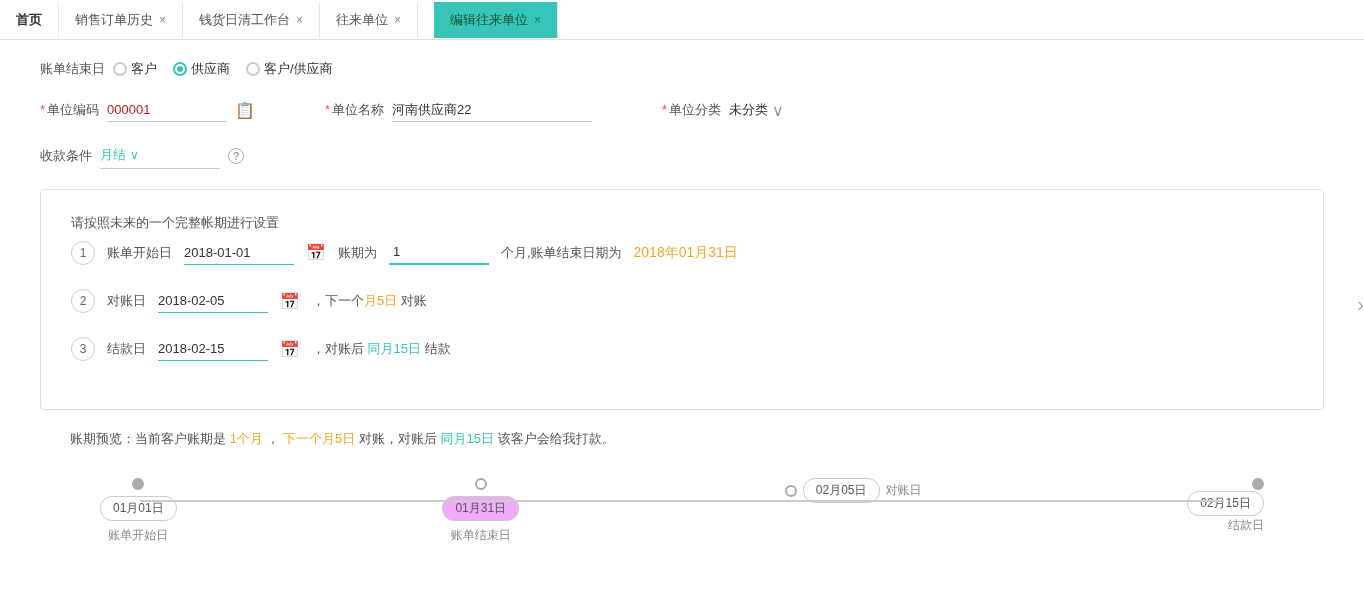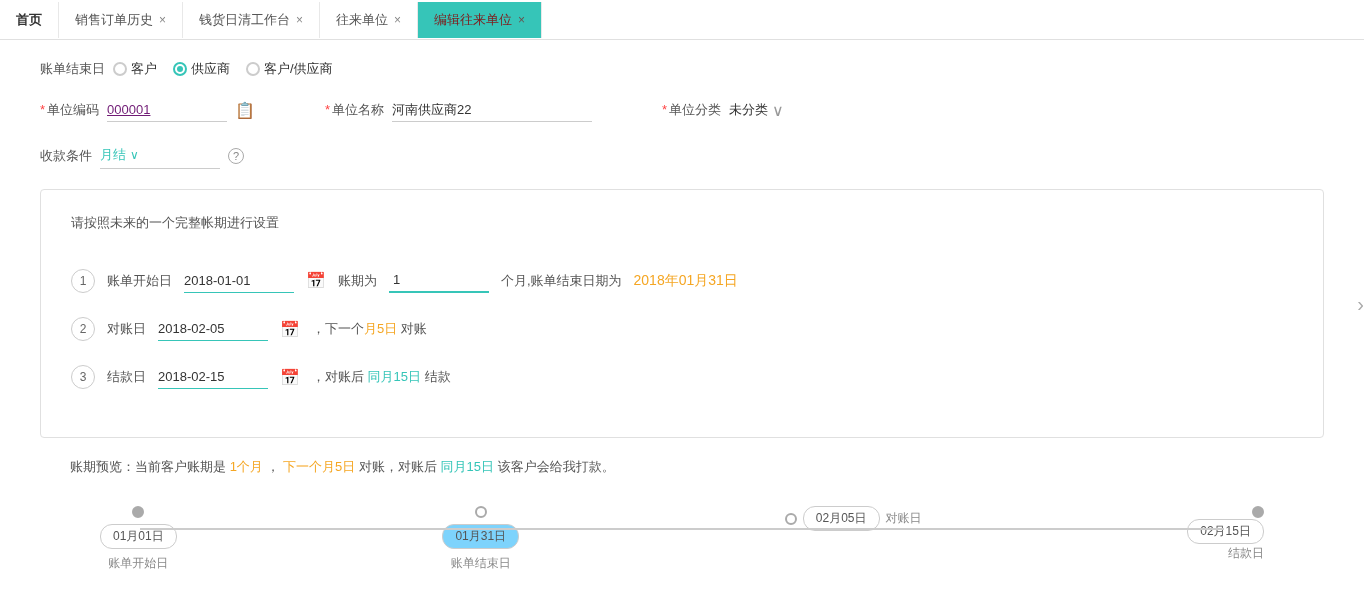--- a/index.html
+++ b/index.html
@@ -22,21 +22,22 @@
       cursor: pointer;
       font-size: 13px;
       color: #555;
       border-right: 1px solid #e8e8e8;
       white-space: nowrap;
       gap: 6px;
     }
     .tab:first-child { border-left: none; }
     .tab.active {
       background: #36c5b8;
-      color: #7f1d1d;
+      color: #14532d;
+      margin-left: 16px;
     }
     .tab .close-btn { font-size: 12px; color: inherit; opacity: 0.7; cursor: pointer; }
     .tab.home { font-weight: bold; color: #333; }
 
     
     .main-content {
       background: #fff;
       padding: 20px 40px;
       min-height: calc(100vh - 40px);
     }
@@ -98,21 +99,21 @@
     .input-field {
       border: none;
       border-bottom: 1px solid #ccc;
       outline: none;
       padding: 4px 0;
       font-size: 13px;
       color: #333;
       background: transparent;
       width: 160px;
     }
-    .input-field.code { width: 120px; color: #701a75; text-decoration: underline; }
+    .input-field.code { width: 120px; color: #b91c1c; }
     .input-field.name { width: 200px; }
 
     .calendar-icon {
       color: #36c5b8;
       cursor: pointer;
       font-size: 16px;
     }
 
     .select-field {
       display: flex;
@@ -151,21 +152,21 @@
     .card-box {
       border: 1px solid #e0e0e0;
       border-radius: 4px;
       padding: 24px 30px;
       margin-bottom: 20px;
       background: #fff;
     }
     .card-hint {
       font-size: 13px;
       color: #555;
-      margin-bottom: 36px;
+      margin-bottom: 8px;
     }
 
     
     .card-row {
       display: flex;
       align-items: center;
       margin-bottom: 24px;
       gap: 12px;
     }
     .row-num {
@@ -355,21 +356,21 @@
     <div style="display:flex; justify-content: space-between; align-items: flex-start;">
 
       <div style="display:flex;flex-direction:column;align-items:center;gap:6px;">
         <div style="width:12px;height:12px;border-radius:50%;background:#aaa;border:2px solid #aaa;z-index:1;"></div>
         <div style="border:1px solid #ccc;border-radius:12px;padding:3px 12px;font-size:12px;color:#555;background:#fff;">01月01日</div>
         <div style="font-size:12px;color:#888;">账单开始日</div>
       </div>
 
       <div style="display:flex;flex-direction:column;align-items:center;gap:6px;">
         <div style="width:12px;height:12px;border-radius:50%;background:#fff;border:2px solid #aaa;z-index:1;"></div>
-        <div style="border:1px solid #ccc;border-radius:12px;padding:3px 12px;font-size:12px;color:#555;background:#7dd3fc;">01月31日</div>
+        <div style="border:1px solid #ccc;border-radius:12px;padding:3px 12px;font-size:12px;color:#555;background:#f0abfc;">01月31日</div>
         <div style="font-size:12px;color:#888;">账单结束日</div>
       </div>
 
       <div style="display:flex;flex-direction:row;align-items:center;gap:6px;">
         <div style="width:12px;height:12px;border-radius:50%;background:#fff;border:2px solid #aaa;z-index:1;"></div>
         <div style="border:1px solid #ccc;border-radius:12px;padding:3px 12px;font-size:12px;color:#555;background:#fff;">02月05日</div>
         <div style="font-size:12px;color:#888;">对账日</div>
       </div>
 
       <div style="display:flex;flex-direction:column;align-items:flex-end;gap:1px;">

